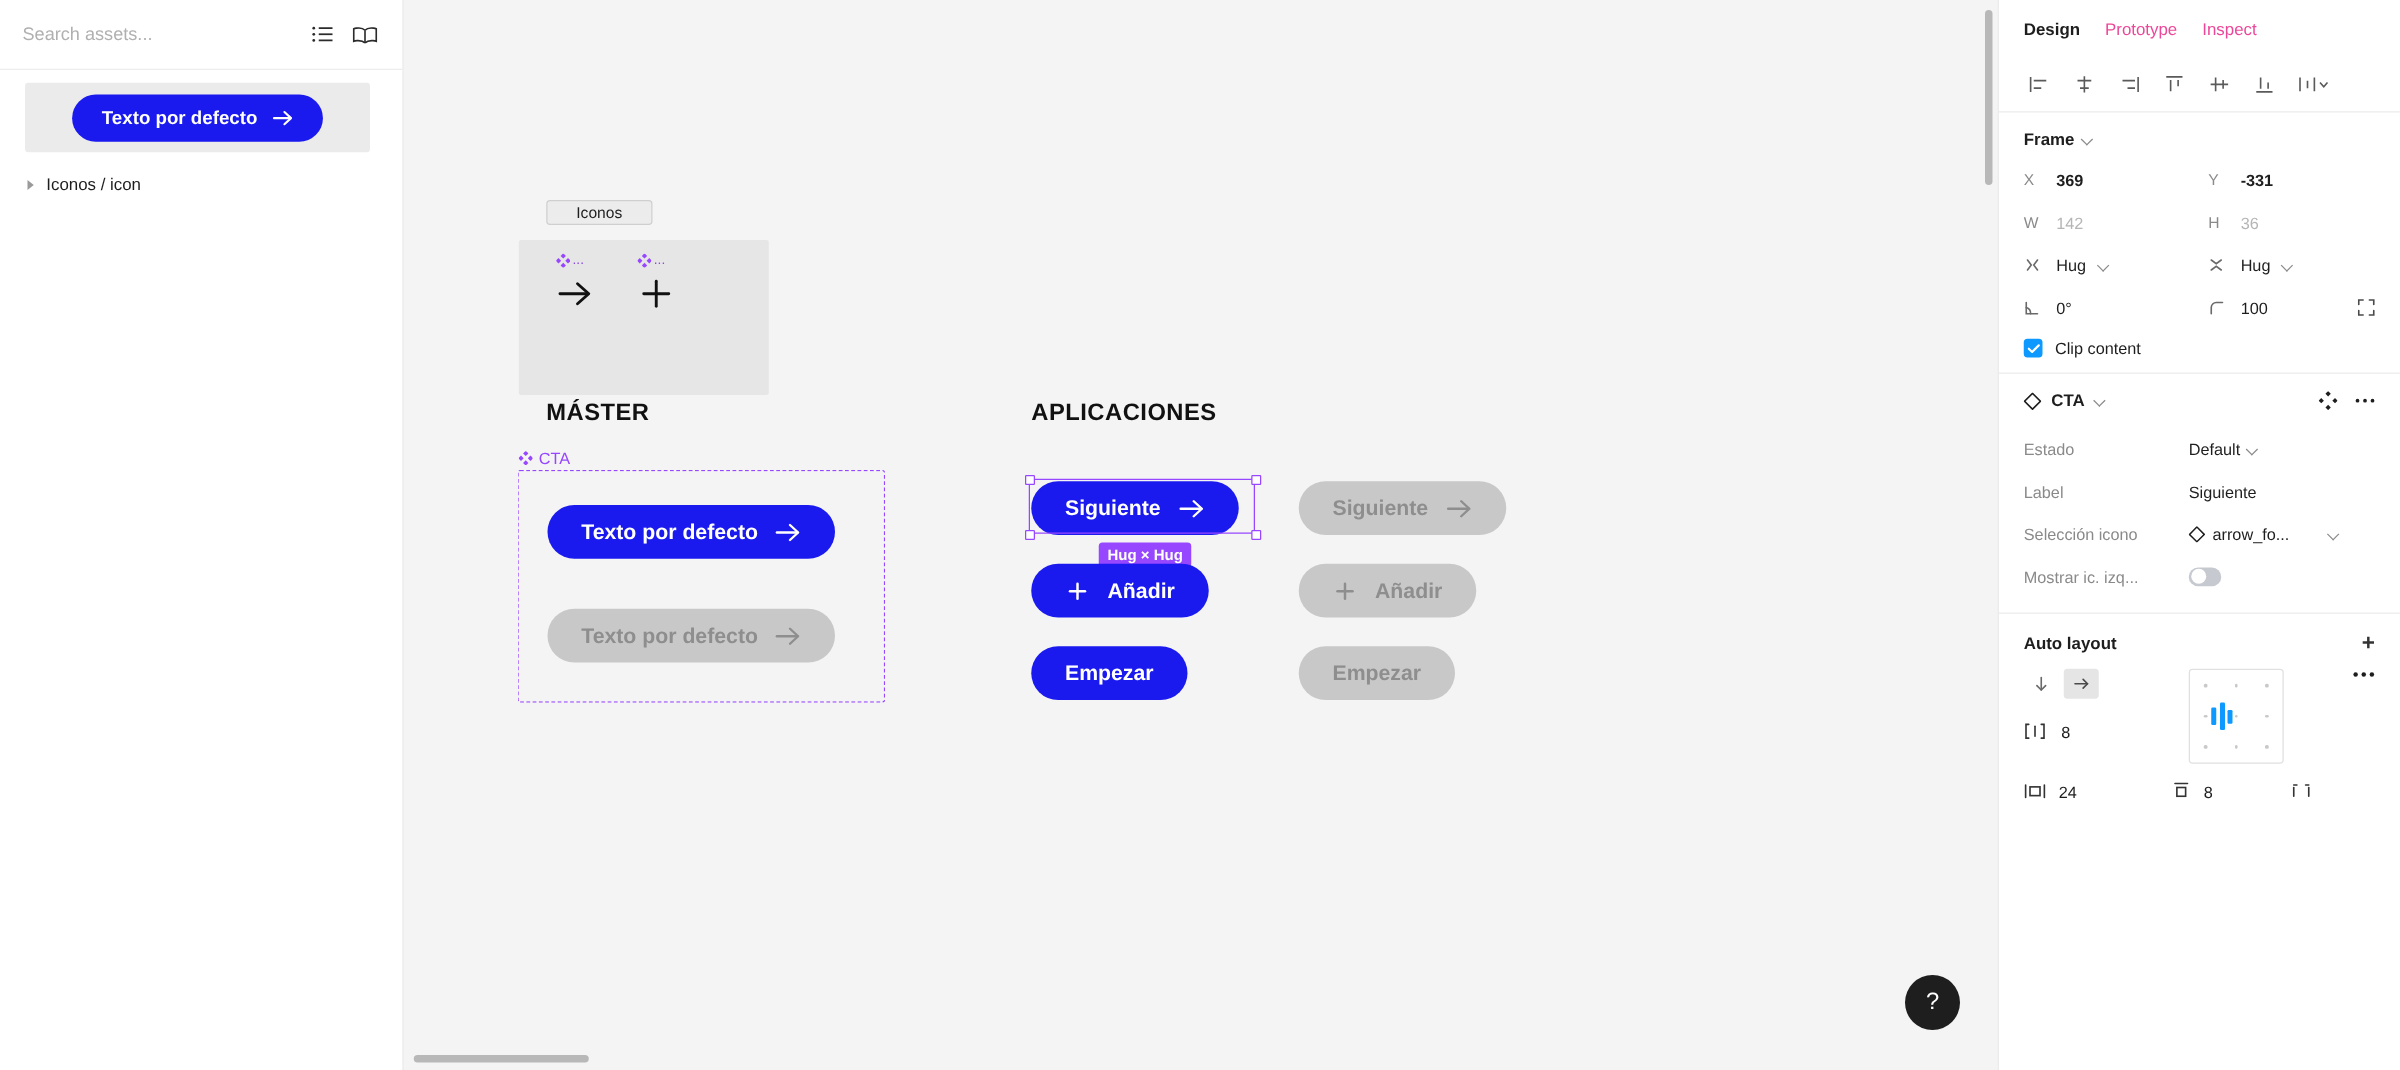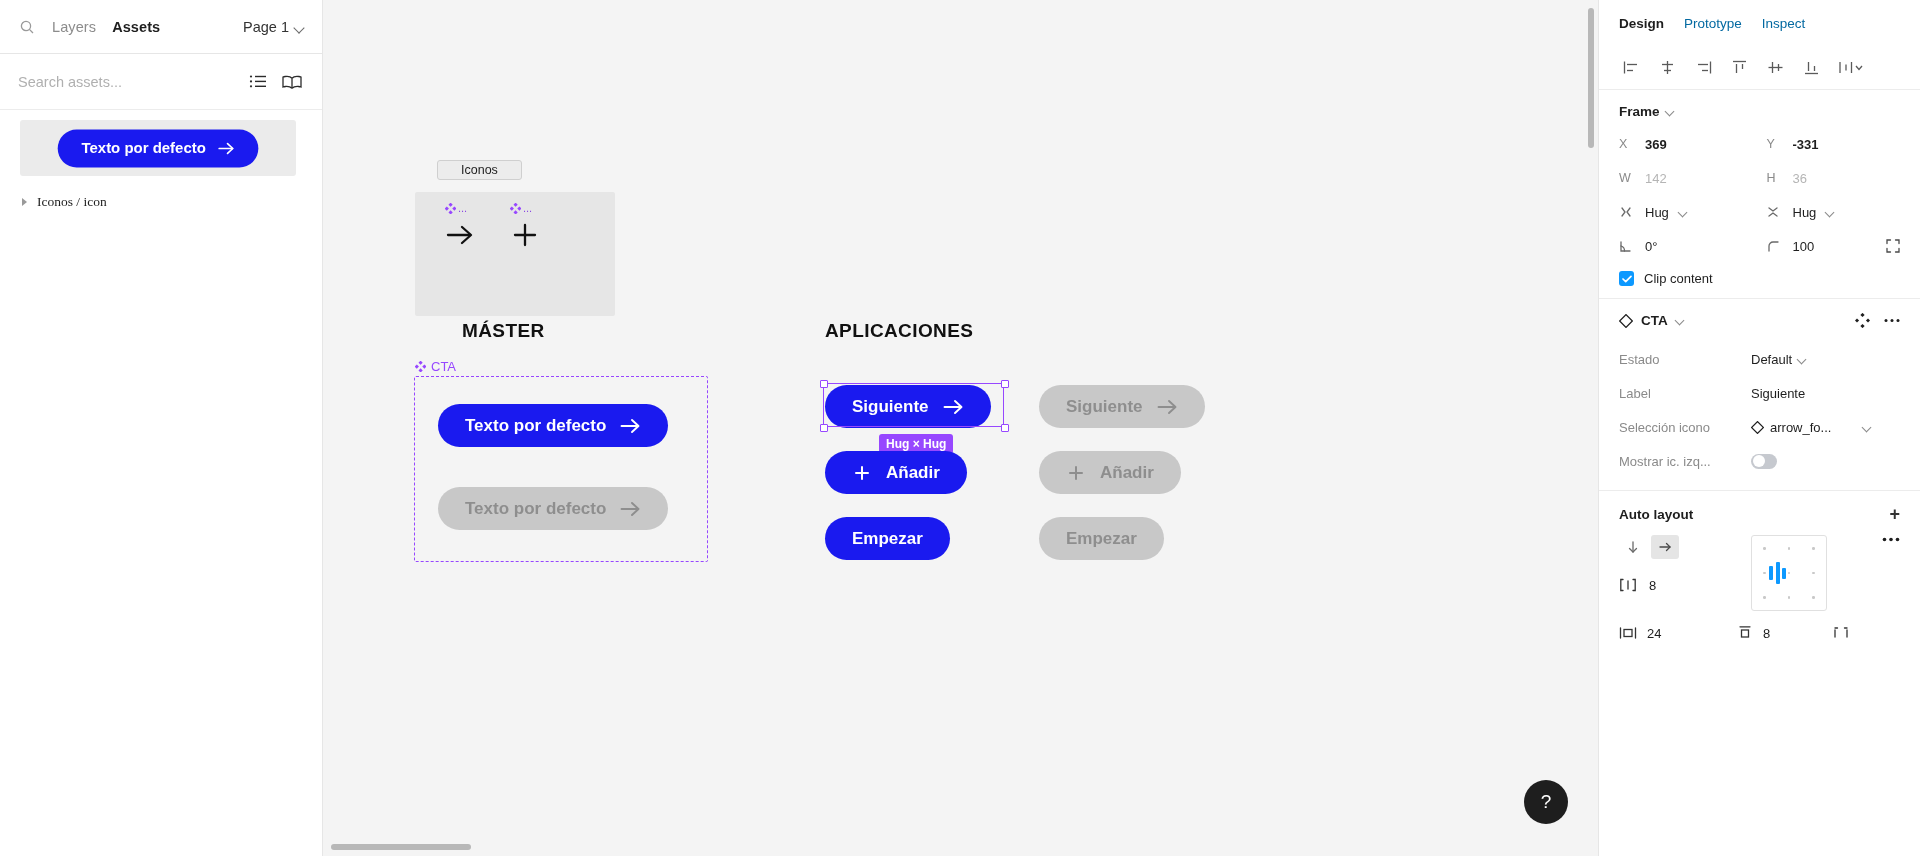--- a/index.html
+++ b/index.html
@@ -52,21 +52,21 @@
   .tri-right { width:0;height:0;border-top:4.5px solid transparent;border-bottom:4.5px solid transparent;border-left:5.5px solid #9a9a9a;}
 
   .asset-card {
     margin: 10px 26px 0 20px; background: #ebebeb; border-radius: 3px;
     height: 56px; display:flex; align-items:center; justify-content:center;
     cursor: pointer; border: 2px solid transparent;
   }
   .asset-card .pill-btn { transform: scale(0.88); }
   .asset-row {
     display:flex; align-items:center; gap:10px; padding: 18px 18px 6px 22px;
-    font-size: 13.5px; color:#1e1e1e; cursor:pointer;font-family:Liberation Serif, serif;
+    font-size: 13.5px; color:#1e1e1e; cursor:pointer;
   }
 
   
   .pill-btn {
     display:inline-flex; align-items:center; gap:14px;
     background:#1a1aef; color:#fff; border-radius:100px;
     padding: 13px 27px; font-weight: 700; font-size: 17px;
     white-space: nowrap; line-height: 1;
   }
   .pill-btn.disabled { background:#c8c8c8; color:#8e8e8e; }
@@ -126,21 +126,21 @@
     align-items:center; justify-content:center; font-size:19px; cursor:pointer;
   }
 
   
   .right-panel {
     width: 322px; flex: 0 0 322px; height: 856px; background:#fff;
     border-left: 1px solid #e6e6e6; position:relative; font-size: 13px;
     color:#1e1e1e; overflow:hidden;
   }
   .rp-tabs { height: 46px; display:flex; align-items:center; gap: 20px; padding: 0 20px; }
-  .rp-tab { font-size: 13.5px; color: #0369a1; cursor:pointer; }
+  .rp-tab { font-size: 13.5px; color: #ec4899; cursor:pointer; }
   .rp-tab.active { color:#1e1e1e; font-weight:700; }
   .rp-align {
     height: 44px; display:flex; align-items:center; gap: 0px; padding: 0 14px;
     border-bottom: 1px solid #ececec;
   }
   .al-btn { width: 36px; height:28px; display:flex; align-items:center; justify-content:center; cursor:pointer; color:#5a5a5a;}
   .rp-sec { padding: 14px 20px 12px 20px; border-bottom: 1px solid #ececec; }
   .rp-sec-title { font-weight: 700; font-size: 13.5px; display:flex; align-items:center; gap:6px; margin-bottom: 12px;}
   .chev-sm { width:9px;height:9px; position:relative; display:inline-block;}
   .chev-sm::before{content:"";position:absolute;left:0;top:1px;width:6px;height:6px;border-right:1.3px solid #8a8a8a;border-bottom:1.3px solid #8a8a8a;transform:rotate(45deg);}
@@ -189,34 +189,20 @@
   .rp-bottom-row .cell.mid { width: 96px; }
   svg { display:block; }
 </style>
 </head>
 <body>
 
 <div id="app">
 
   <aside class="left-panel">
 
-    <div class="lp-tabs">
-      <span class="lp-search-icon">
-        <svg width="16" height="16" viewBox="0 0 16 16">
-            <circle cx="7" cy="7" r="4.6" fill="none" stroke="#9a9a9a" stroke-width="1.3"></circle>
-            <line x1="10.4" y1="10.4" x2="14" y2="14" stroke="#9a9a9a" stroke-width="1.3"></line>
-          </svg>
-      </span>
-      <span class="lp-tab">Layers</span>
-      <span class="lp-tab active">Assets</span>
-      <span class="lp-page">
-        <span>Page 1</span>
-        <span class="chev"></span>
-      </span>
-    </div>
 
     <div class="lp-searchrow">
       <input class="lp-searchinput" placeholder="Search assets..." style="">
       <span class="icon-btn">
         <svg width="19" height="15" viewBox="0 0 19 15">
           <circle cx="2" cy="2.5" r="1.1" fill="#2b2b2b"></circle>
             <rect x="6" y="1.8" width="11" height="1.4" fill="#2b2b2b"></rect>
           <circle cx="2" cy="7.4" r="1.1" fill="#2b2b2b"></circle>
             <rect x="6" y="6.7" width="11" height="1.4" fill="#2b2b2b"></rect>
           <circle cx="2" cy="12.3" r="1.1" fill="#2b2b2b"></circle>
@@ -293,21 +279,21 @@
         </span>
         <span style="margin-top:8px;">
           <svg width="30" height="26" viewBox="0 0 30 26" fill="none" stroke="#111" stroke-width="2.3" stroke-linecap="round">
               <line x1="15" y1="3" x2="15" y2="23"></line>
               <line x1="5" y1="13" x2="25" y2="13"></line>
             </svg>
         </span>
       </div>
     </div>
 
-    <div class="sec-title" style="left:139px; top:320px;">MÁSTER</div>
+    <div class="sec-title" style="left:114px; top:320px;">MÁSTER</div>
 
     <div class="cta-tag" style="left:92px; top:359px;">
       <span class="diamond4">
         <svg width="11" height="11" viewBox="0 0 11 11">
             <g fill="#9747ff">
               <rect x="4.1" y="0.2" width="3" height="3" transform="rotate(45 5.6 1.7)"></rect>
               <rect x="0.3" y="4.1" width="3" height="3" transform="rotate(45 1.8 5.6)"></rect>
               <rect x="7.9" y="4.1" width="3" height="3" transform="rotate(45 9.4 5.6)"></rect>
               <rect x="4.1" y="7.9" width="3" height="3" transform="rotate(45 5.6 9.4)"></rect>
             </g>

